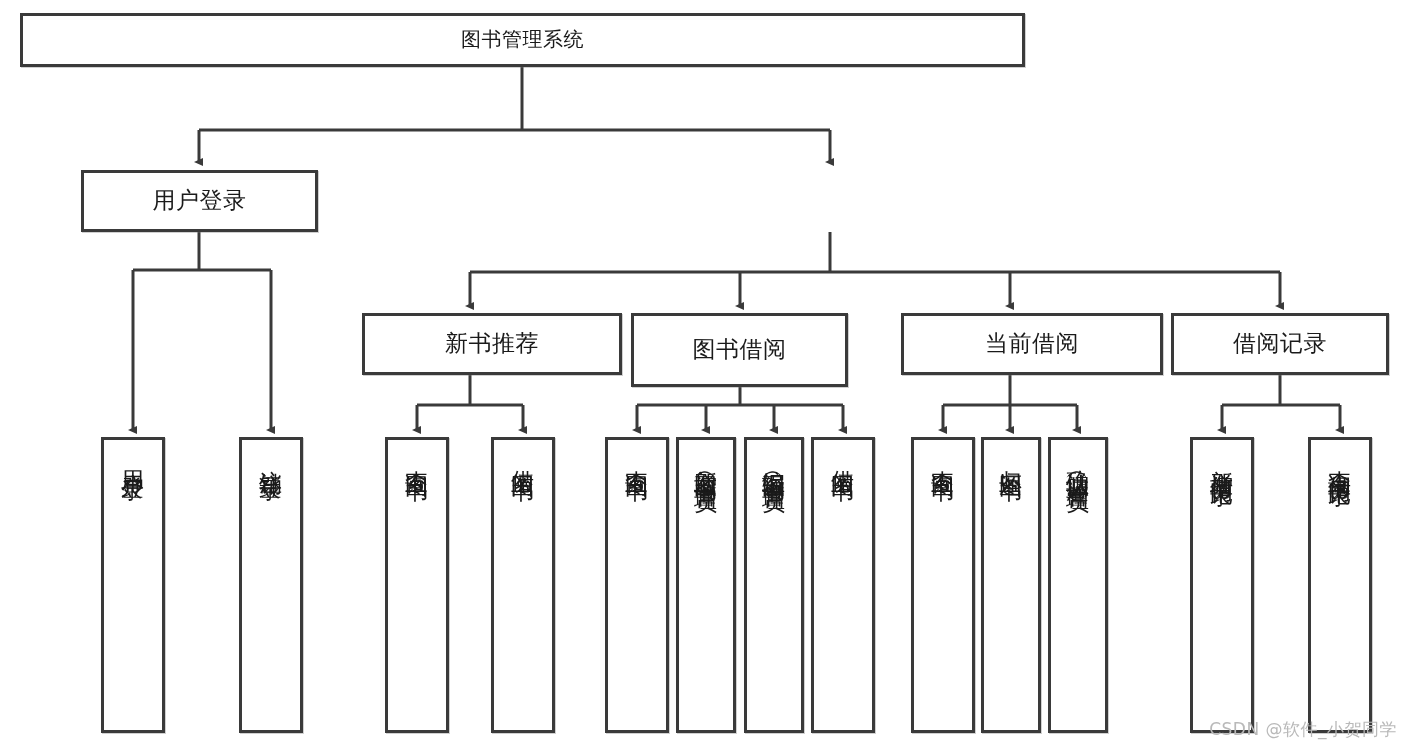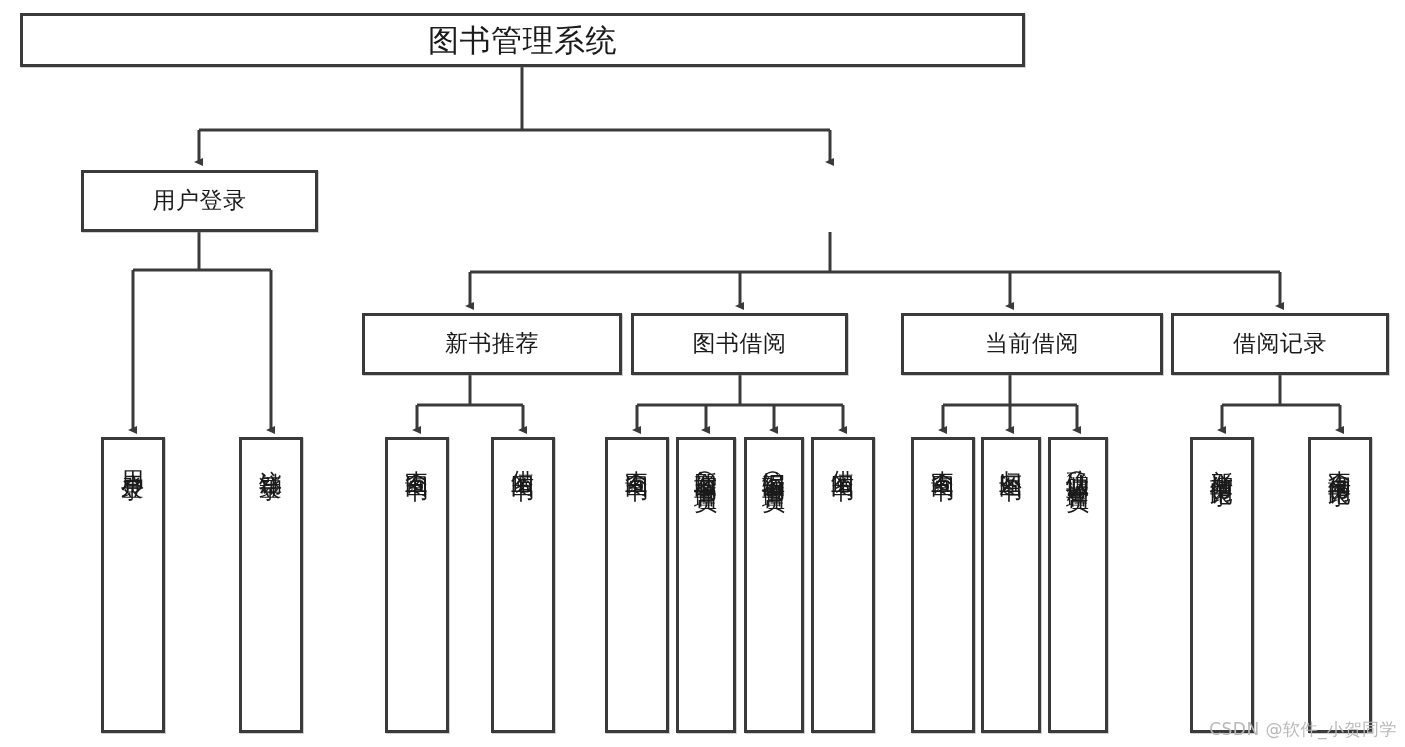--- a/index.html
+++ b/index.html
@@ -42,21 +42,21 @@
     display: block;
     line-height: 1.18;
     letter-spacing: 0.5px;
     white-space: nowrap;
   }
   
   .node.horiz .node-label {
     font-size: 23px;
   }
   .node.root .node-label {
-    font-size: 31px;
+    font-size: 20px;
   }
   
   .node.vert {
     align-items: flex-start;
     justify-content: center;
     padding-top: 12px;
   }
   .node.vert .node-label {
     writing-mode: vertical-rl;
     text-orientation: upright;
@@ -140,21 +140,21 @@
 
   <div class="node horiz" style="left:81px; top:170px; width:237px; height:62px;">
     <span class="node-label">用户登录</span>
   </div>
 
 
   <div class="node horiz" style="left:362px; top:313px; width:260px; height:62px;">
     <span class="node-label">新书推荐</span>
   </div>
 
-  <div class="node horiz" style="left:631px; top:313px; width:217px; height:62px;">
+  <div class="node horiz" style="left:631px; top:313px; width:217px; height:74px;">
     <span class="node-label">图书借阅</span>
   </div>
 
   <div class="node horiz" style="left:901px; top:313px; width:262px; height:62px;">
     <span class="node-label">当前借阅</span>
   </div>
 
   <div class="node horiz" style="left:1171px; top:313px; width:218px; height:62px;">
     <span class="node-label">借阅记录</span>
   </div>

